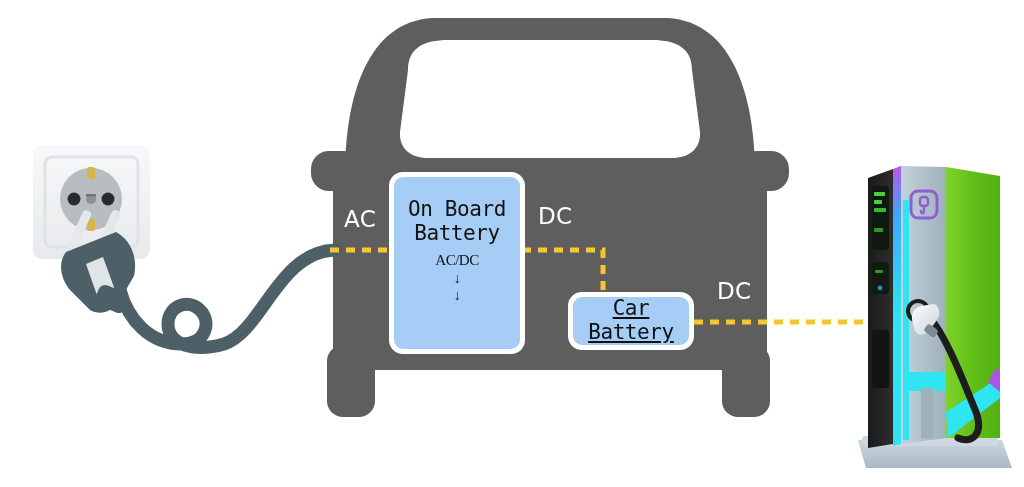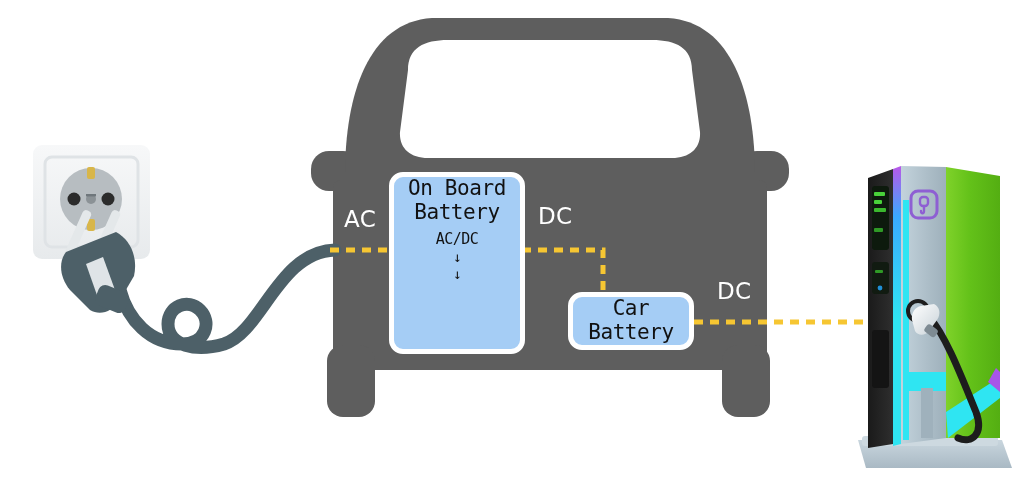--- a/index.html
+++ b/index.html
@@ -47,47 +47,49 @@
     font-family: "DejaVu Sans Mono", monospace;
     color: #111111;
     text-align: center;
     user-select: none;
   }
   #obc-box {
     left: 389px;
     top: 172px;
     width: 136px;
     height: 182px;
-    padding-top: 0;
+    padding-top: 21px;
   }
   #obc-title {
     font-size: 21px;
     line-height: 1.13;
     letter-spacing: -0.4px;
   }
   #obc-stages {
     margin-top: 7px;
     font-size: 15px;
     line-height: 1.16;
     letter-spacing: -0.5px;
+    font-family: Liberation Serif, serif;
   }
   #obc-stages .arw { font-size: 14px; display: block; line-height: 1.25; }
   #battery-box {
     left: 568px;
     top: 292px;
     width: 126px;
     height: 58px;
     display: flex;
     align-items: center;
     justify-content: center;
   }
   #battery-label {
     font-size: 21px;
     line-height: 1.13;
     letter-spacing: -0.4px;
+    text-decoration: underline;
   }
 </style>
 </head>
 <body>
 
 <div id="stage">
 
   <svg id="scene" viewBox="0 0 1024 487" xmlns="http://www.w3.org/2000/svg">
 
     <defs>

